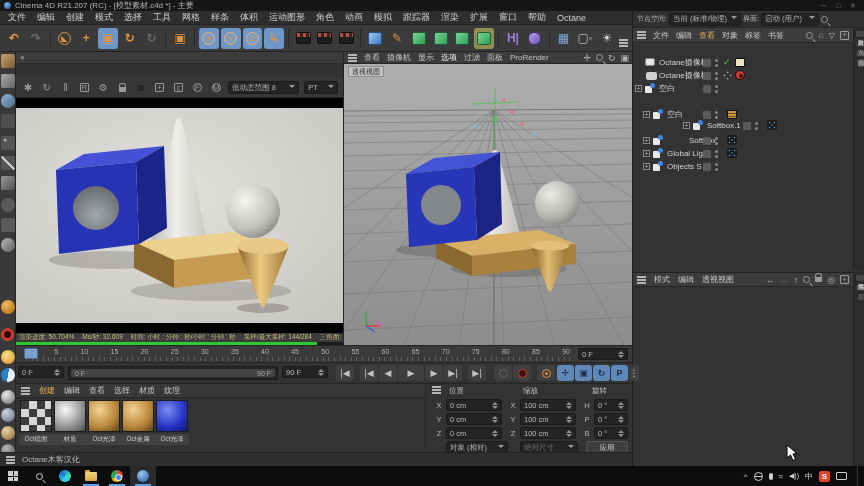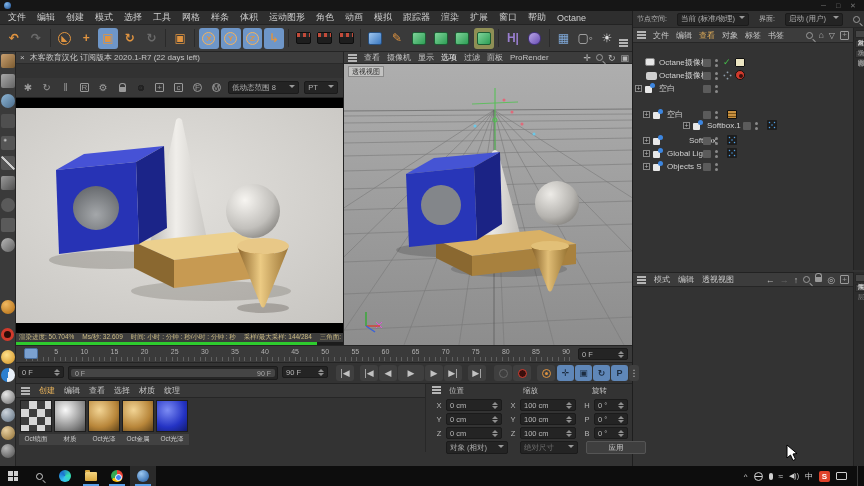--- a/index.html
+++ b/index.html
@@ -52,21 +52,21 @@
   .ov-prog{position:absolute;left:0;top:290px;width:327px;height:3px;background:#1c1c1c;}
   .ov-prog i{display:block;height:3px;background:#2ecb2e;}
   
   #vppanel{left:343px;top:52px;width:289px;height:293px;background:#3a3a3a;border-left:1px solid #242424;}
   .vp-menu{position:absolute;left:0;top:0;width:289px;height:12px;background:#3c3c3c;display:flex;align-items:center;gap:7px;padding:0 4px;font-size:8px;color:#c4c4c4;border-bottom:1px solid #262626;}
   .vp-menu .nav{margin-left:auto;display:flex;gap:5px;color:#b5b5b5;font-size:9px;}
   .vp-canvas{position:absolute;left:0;top:12px;width:289px;height:281px;overflow:hidden;}
   .vp-label{position:absolute;left:4px;top:16px;background:rgba(210,210,208,.6);border:1px solid #8a8a8a;color:#2e2e2e;font-size:7px;padding:0 3px;line-height:9px;}
   
   #rightpanel{left:632px;top:11px;width:232px;height:455px;background:#333;border-left:1px solid #1e1e1e;}
-  .ns-row{position:absolute;left:0;top:0;width:232px;height:17px;display:flex;align-items:center;gap:10px;padding:0 4px;background:#303030;border-bottom:1px solid #262626;font-size:7px;color:#b5b5b5;}
+  .ns-row{position:absolute;left:0;top:0;width:232px;height:17px;display:flex;align-items:center;gap:2px;padding:0 4px;background:#303030;border-bottom:1px solid #262626;font-size:7px;color:#b5b5b5;}
   .om-menu{position:absolute;left:0;top:17px;width:220px;height:15px;display:flex;align-items:center;gap:7px;padding:0 4px;background:#3c3c3c;border-bottom:1px solid #262626;font-size:8px;}
   .om-tree{position:absolute;left:0;top:32px;width:220px;height:227px;}
   .omr{position:absolute;left:0;width:220px;height:13px;display:flex;align-items:center;font-size:8px;color:#d2d2d2;}
   .exp{position:absolute;width:7px;height:7px;border:1px solid #8a8a8a;background:#2b2b2b;color:#bbb;font-size:7px;line-height:5px;text-align:center;}
   .om-name{position:absolute;white-space:nowrap;}
   .om-sq{position:absolute;left:70px;width:8px;height:8px;background:#5b5b5b;border-radius:1px;}
   .om-dd{position:absolute;left:82px;width:3px;height:8px;display:flex;flex-direction:column;justify-content:space-between;}
   .om-dd i{width:3px;height:3px;border-radius:50%;background:#8a8a8a;}
   .i-sky{position:absolute;width:10px;height:10px;border-radius:50%;background:radial-gradient(circle at 35% 30%,#cfd6de,#5a708c);}
   .i-alight{position:absolute;width:10px;height:8px;background:#e6e6e6;border-radius:2px;border:1px solid #888;}
@@ -143,20 +143,21 @@
   .hl{color:#e8b25a;}
   .wh{color:#f0f0f0;}
 </style>
 </head>
 <body>
 
 <div id="screen">
 
   <div class="abs" id="titlebar">
     <span class="c4dlogo"></span>
+    <span>Cinema 4D R21.207 (RC) - [模型素材.c4d *] - 主要</span>
     <span class="wbtns">─  □  ✕</span>
   </div>
 
   <div class="abs" id="menubar">
     <span>文件</span>
     <span>编辑</span>
     <span>创建</span>
     <span>模式</span>
     <span>选择</span>
     <span>工具</span>
@@ -255,21 +256,20 @@
     <span class="lp" style="top:316px;background:linear-gradient(100deg,#2a7fd0 50%,#e8f0f8 50%);border-radius:50%;"></span>
     <span class="lp" style="top:338px;background:radial-gradient(circle at 35% 30%,#e8e8e8,#6a6a6a);border-radius:50%;"></span>
     <span class="lp" style="top:356px;background:radial-gradient(circle at 35% 30%,#cdd5dd,#5a6a7a);border-radius:50%;"></span>
     <span class="lp" style="top:374px;background:radial-gradient(circle at 35% 30%,#e8d0a0,#8a6a30);border-radius:50%;"></span>
     <span class="lp" style="top:392px;background:radial-gradient(circle at 35% 30%,#b8b8b8,#4a4a4a);border-radius:50%;"></span>
   </div>
 
   <div class="abs" id="octpanel">
     <div class="ov-title">
       <span>×</span>
-      <span>木客教育汉化 订阅版本 2020.1-R7 (22 days left)</span>
     </div>
     <div class="ov-tools">
       <span class="ovt">✱</span>
       <span class="ovt">↻</span>
       <span class="ovt">‖</span>
       <span class="ovt">
           <span class="i-box">R</span>
         </span>
       <span class="ovt">⚙</span>
       <span class="ovt">
@@ -778,23 +778,27 @@
       </span>
 
     <span class="dd" style="position:absolute;left:20px;top:57px;width:62px;">
         <span>对象 (相对)</span>
         <span class="car"></span>
       </span>
     <span class="dd" style="position:absolute;left:94px;top:57px;width:58px;color:#6e6e6e;">
         <span>绝对尺寸</span>
         <span class="car"></span>
       </span>
-    <span class="cbtn" style="left:160px;top:57px;width:60px;">应用</span>
-  </div>
-
+    <span class="cbtn" style="left:160px;top:57px;width:42px;">应用</span>
+  </div>
+
+  <div class="abs" id="statusbar">
+    <span class="ham"></span>
+    <span>Octane木客汉化</span>
+  </div>
 
   <div class="abs" id="taskbar">
     <span class="tkbtn">
         <span class="winlogo">
           <i></i>
           <i></i>
           <i></i>
           <i></i>
         </span>
       </span>

